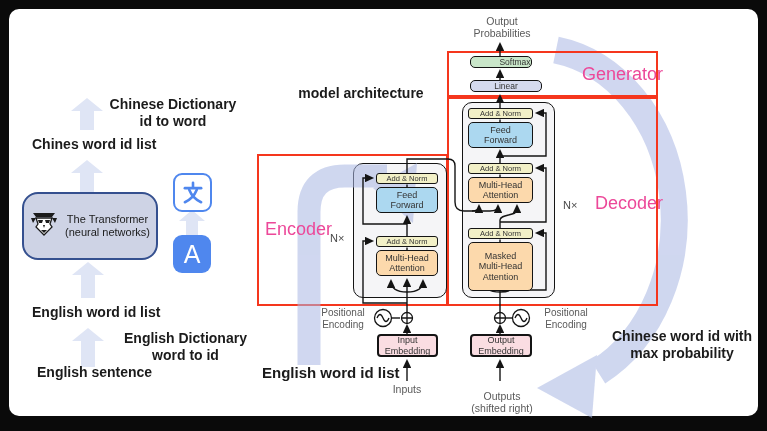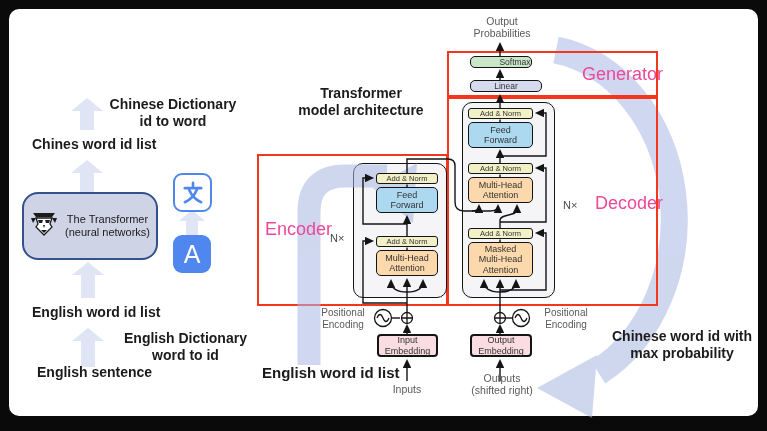--- a/index.html
+++ b/index.html
@@ -166,21 +166,20 @@
     <svg width="26" height="26" viewBox="0 0 24 24" stroke="var(--translate-blue)" stroke-width="2.4" stroke-linecap="round" fill="none">
       <path d="M12,2.5 V6"></path>
       <path d="M4.5,7.5 H19.5"></path>
       <path d="M15.5,9 C13.5,14 9,18.5 4.5,20.5"></path>
       <path d="M8.5,9 C10.5,14 15,18.5 19.5,20.5"></path>
     </svg>
   </div>
   <div class="abs icon-tile" id="a-tile">A</div>
 
   <div class="abs lbl heading ctr" style="left:296px;top:85px;width:130px;">
-    <div>Transformer</div>
     <div>model architecture</div>
   </div>
 
   <div class="abs gray" style="left:471px;top:15px;width:62px;">
     <div>Output</div>
     <div>Probabilities</div>
   </div>
 
   <div class="abs lbl big" style="left:582px;top:64px;">Generator</div>
   <div class="abs lbl big" style="left:265px;top:219px;">Encoder</div>
@@ -206,21 +205,21 @@
   <div class="abs dbox ff" style="left:468px;top:122px;width:65px;height:26px;">
     <div>Feed</div>
     <div>Forward</div>
   </div>
   <div class="abs dbox addnorm" style="left:468px;top:163px;width:65px;height:11px;">Add &amp; Norm</div>
   <div class="abs dbox attn" style="left:468px;top:177px;width:65px;height:26px;">
     <div>Multi-Head</div>
     <div>Attention</div>
   </div>
   <div class="abs dbox addnorm" style="left:468px;top:228px;width:65px;height:11px;">Add &amp; Norm</div>
-  <div class="abs dbox attn" style="left:468px;top:242px;width:65px;height:35px;">
+  <div class="abs dbox attn" style="left:468px;top:242px;width:65px;height:49px;">
     <div>Masked</div>
     <div>Multi-Head</div>
     <div>Attention</div>
   </div>
 
   <div class="abs dbox emb" style="left:377px;top:334px;width:61px;height:23px;">
     <div>Input</div>
     <div>Embedding</div>
   </div>
   <div class="abs dbox emb" style="left:470px;top:334px;width:62px;height:23px;">
@@ -230,21 +229,21 @@
 
   <div class="abs gray" style="left:318px;top:307px;width:50px;font-size:10px;">
     <div>Positional</div>
     <div>Encoding</div>
   </div>
   <div class="abs gray" style="left:540px;top:307px;width:52px;font-size:10px;">
     <div>Positional</div>
     <div>Encoding</div>
   </div>
   <div class="abs gray" style="left:377px;top:383px;width:60px;">Inputs</div>
-  <div class="abs gray" style="left:462px;top:372px;width:80px;">
+  <div class="abs gray" style="left:462px;top:390px;width:80px;">
     <div>Outputs</div>
     <div>(shifted right)</div>
   </div>
 
   <div class="abs lbl heading" style="left:262px;top:364px;font-size:15px;">English word id list</div>
   <div class="abs lbl heading ctr" style="left:612px;top:328px;width:140px;font-size:14px;">
     <div>Chinese word id with</div>
     <div>max probability</div>
   </div>
 

